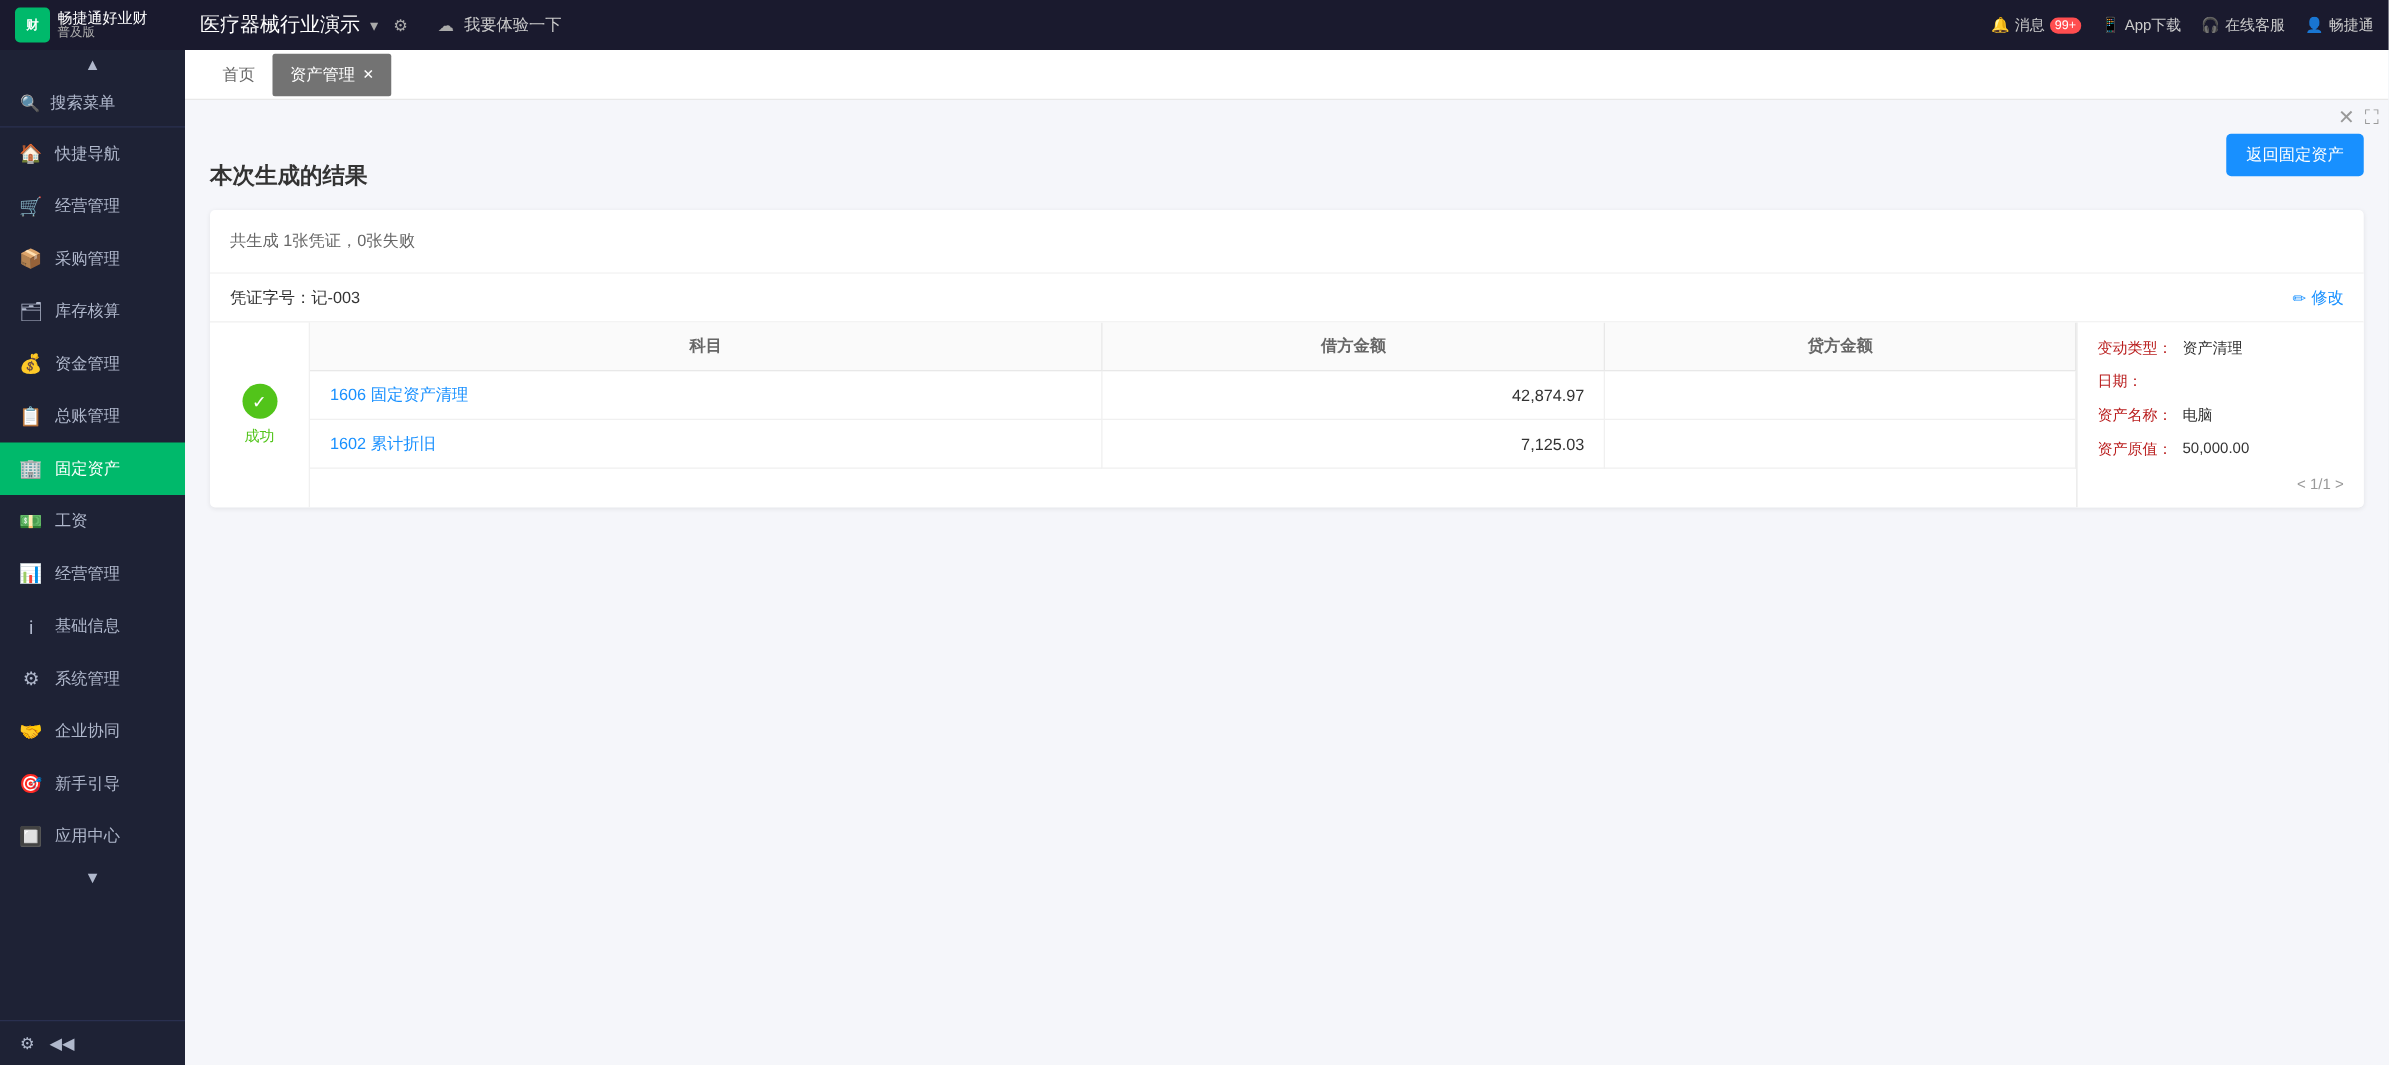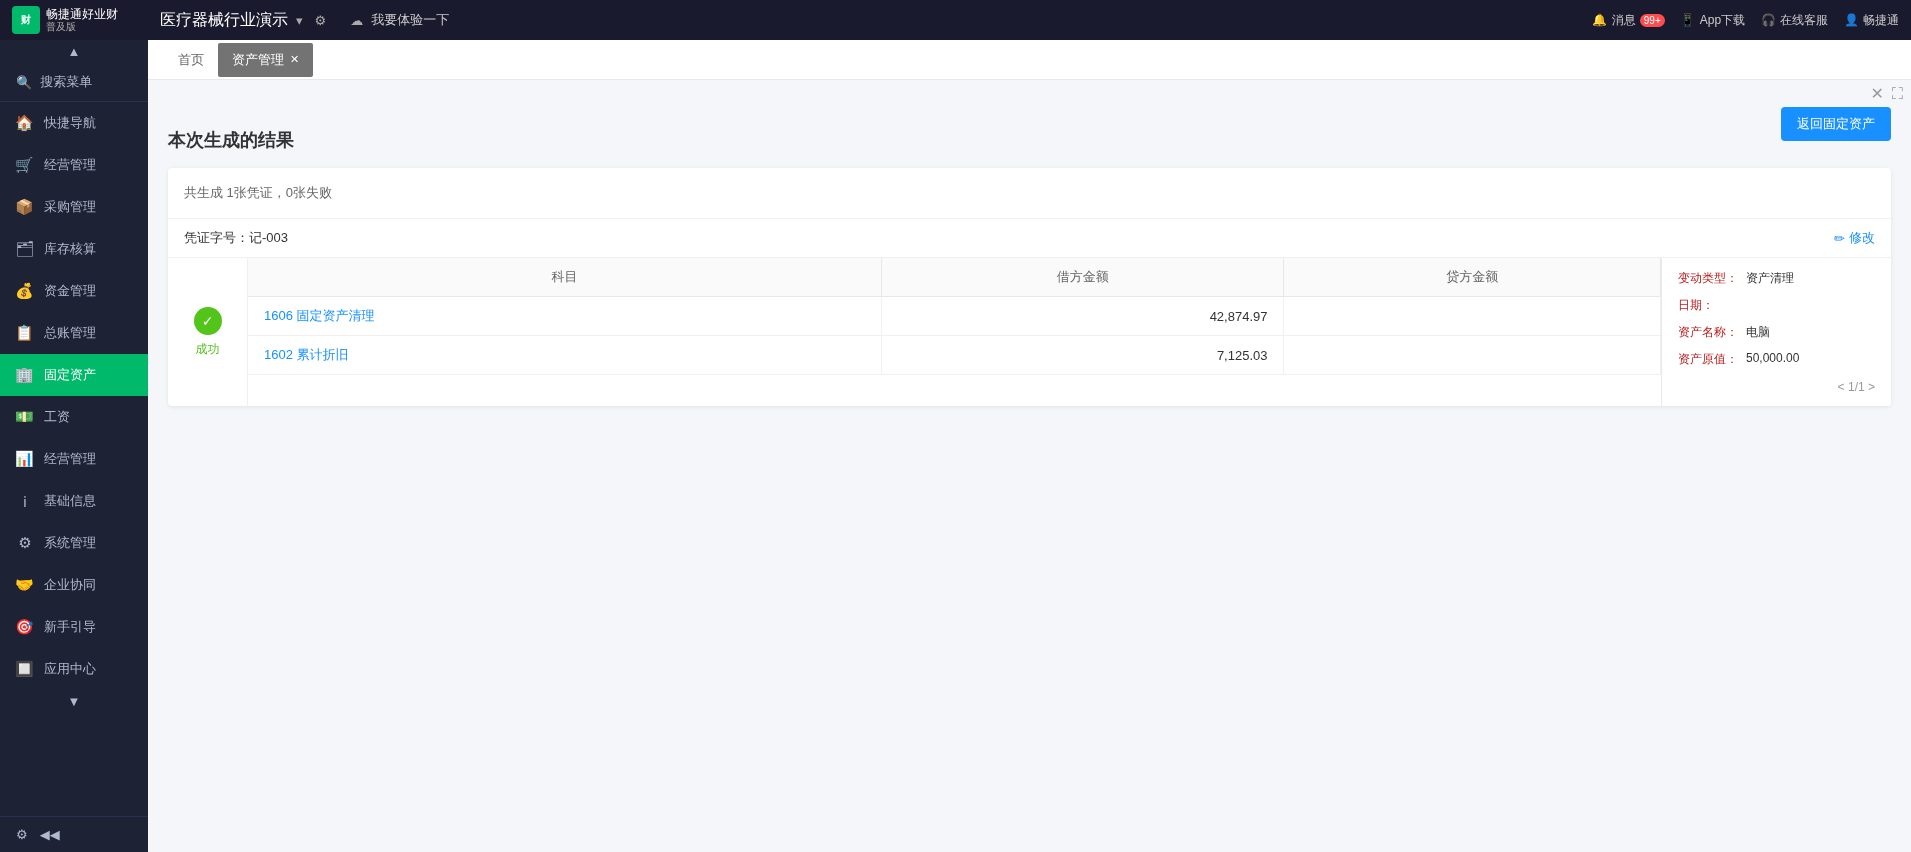--- a/index.html
+++ b/index.html
@@ -237,21 +237,21 @@
       width: 100%;
       border-collapse: collapse;
     }
     .data-table th {
       background: #fafafa;
       border-bottom: 1px solid #e8e8e8;
       border-right: 1px solid #e8e8e8;
       padding: 10px 16px;
       text-align: center;
       color: #666;
-      font-weight: normal;
+      font-weight: bold;
       font-size: 13px;
     }
     .data-table td {
       border-bottom: 1px solid #f0f0f0;
       border-right: 1px solid #f0f0f0;
       padding: 10px 16px;
       color: #333;
       font-size: 13px;
     }
     .data-table td.subject { color: #1890ff; }

